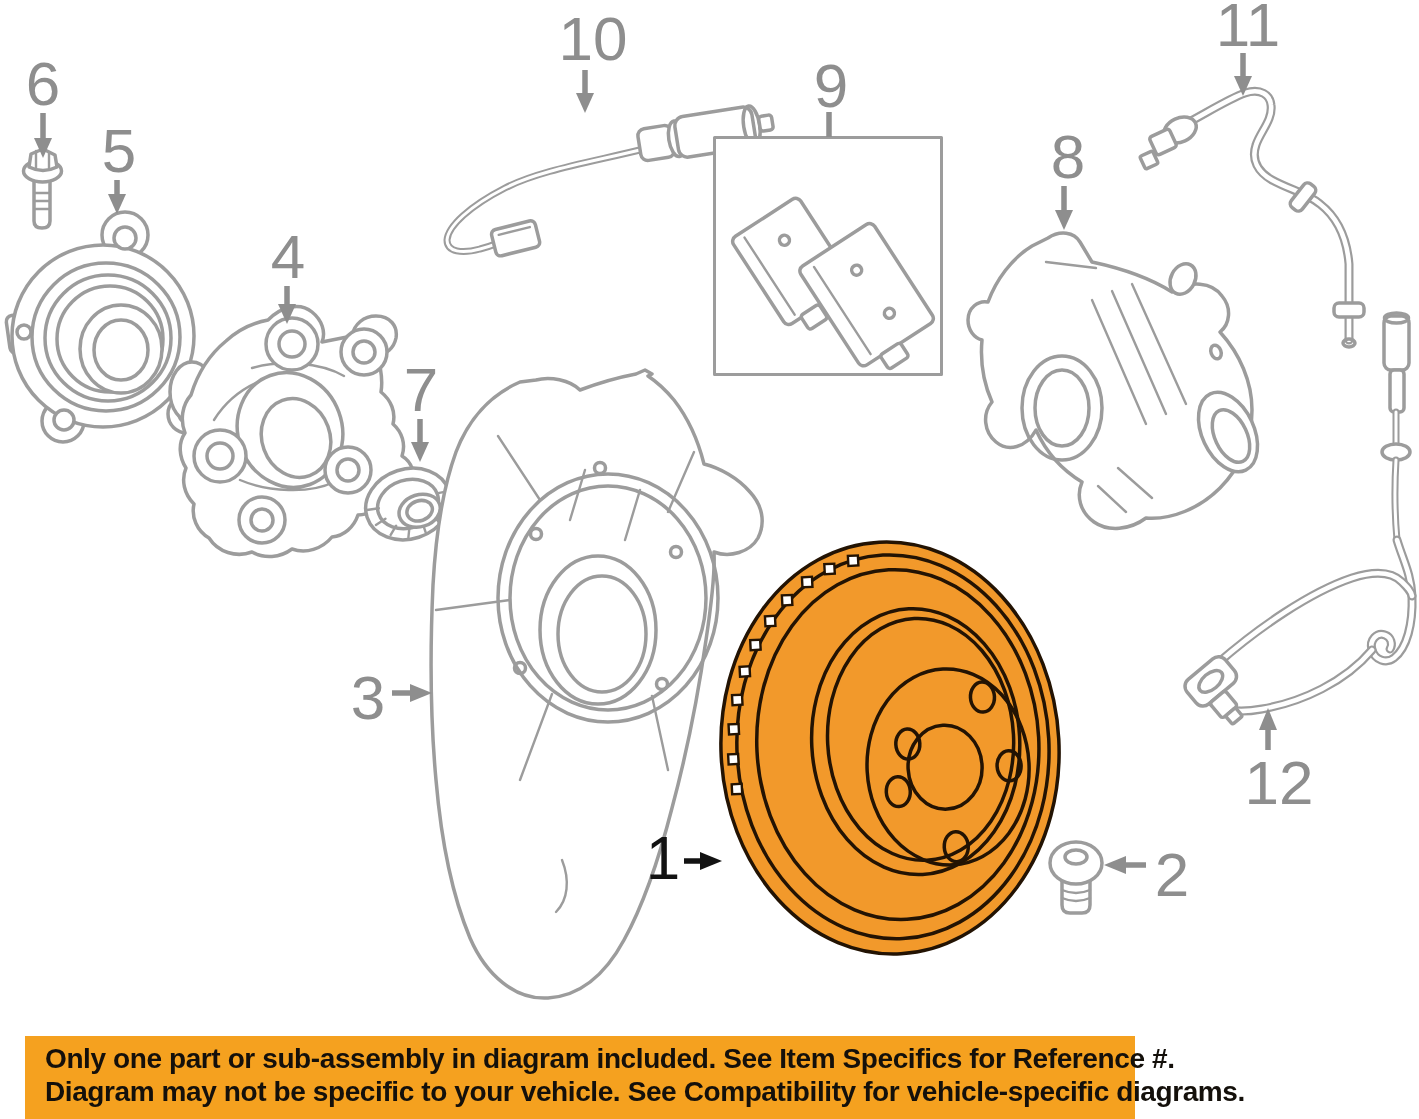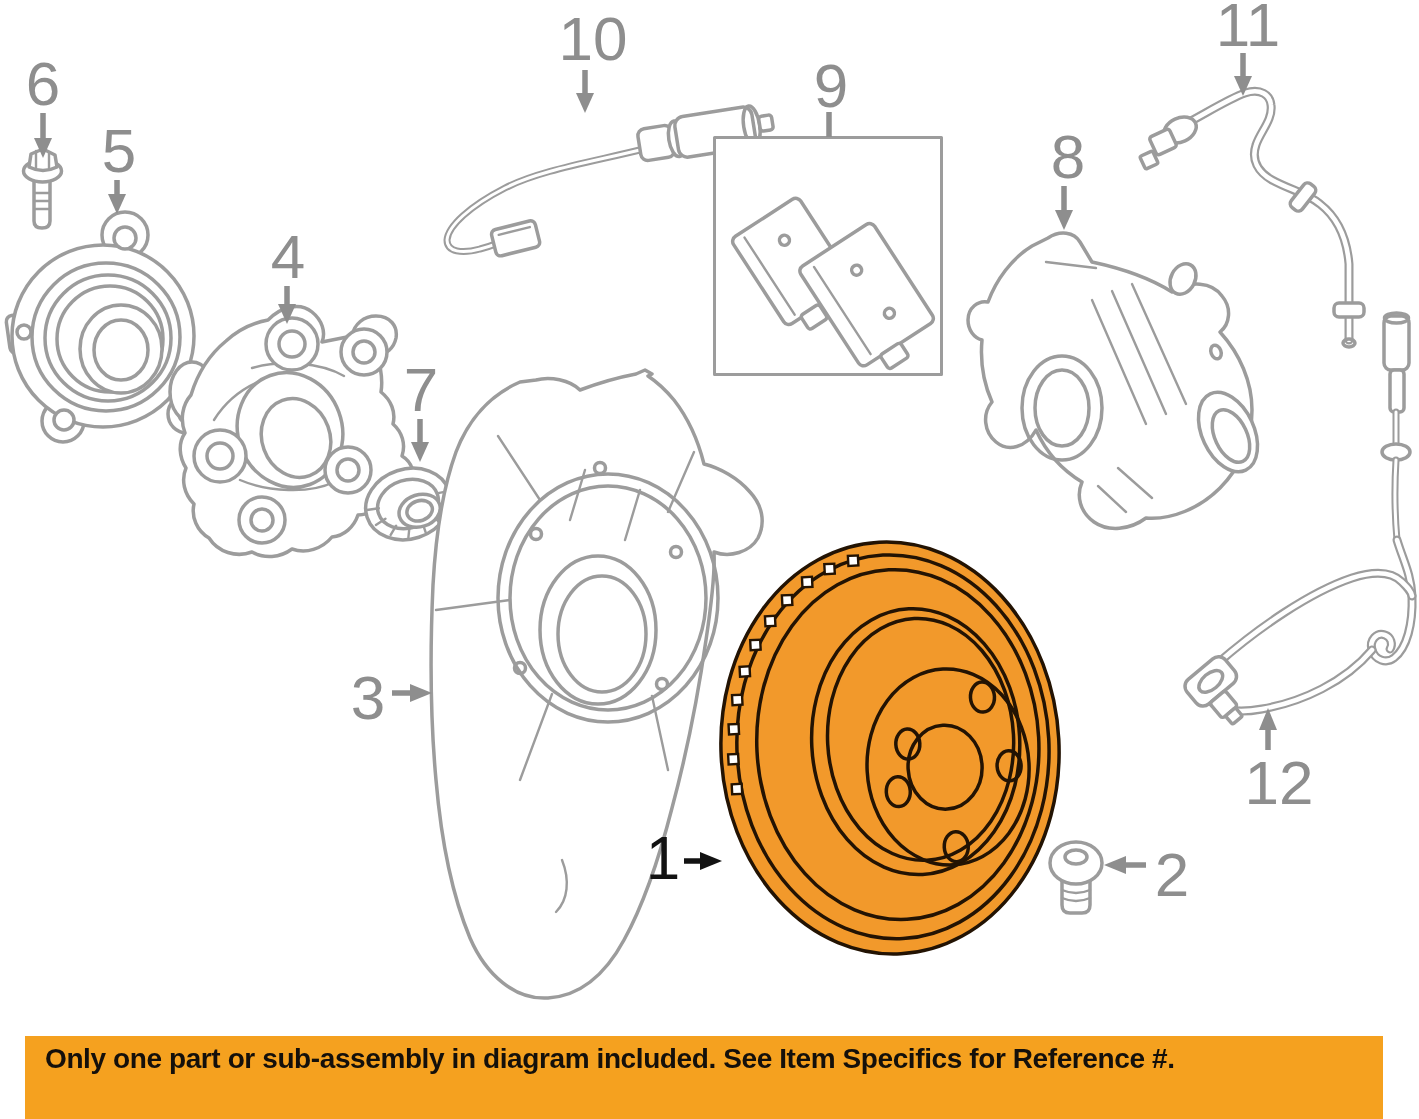--- a/index.html
+++ b/index.html
@@ -17,21 +17,21 @@
   .disc{stroke:var(--highlight_outline,#231303);stroke-width:3.5;stroke-linejoin:round;fill:none;}
   .discf{fill:var(--highlight_orange,#F2992B);}
   .notch{fill:#ffffff;stroke:var(--highlight_outline,#231303);stroke-width:2.4;}
   .lbl{font-family:"Liberation Sans",sans-serif;font-size:62px;fill:var(--label_gray,#8E8E8E);text-anchor:middle;}
   .lbl.hl{fill:#121212;}
   .arrow{stroke:var(--label_gray,#8E8E8E);stroke-width:5.5;fill:none;}
   .arrow.hl{stroke:#121212;}
   .ahead{fill:var(--label_gray,#8E8E8E);stroke:none;}
   .ahead.hl{fill:#121212;}
   .banner{
-    position:absolute;left:25px;top:1036px;width:1358px;height:83px;
+    position:absolute;left:25px;top:1036px;width:1110px;height:83px;
     background:var(--banner_bg,#F5A11F);color:var(--banner_text,#14100b);
     font-weight:bold;font-size:28px;line-height:33px;letter-spacing:-0.4px;
     padding:6px 0 0 20px;box-sizing:border-box;white-space:nowrap;
   }
 </style>
 </head>
 <body>
 
 <div class="stage">
 
@@ -284,15 +284,16 @@
     <text class="lbl" x="831" y="107">9</text>
     <text class="lbl" x="593" y="60">10</text>
     <text class="lbl" x="1248" y="46">11</text>
     <text class="lbl" x="1279" y="804">12</text>
   </g>
 </svg>
 
   
   <div class="banner">
     <div>Only one part or sub-assembly in diagram included. See Item Specifics for Reference #.</div>
+    <div>Diagram may not be specific to your vehicle. See Compatibility for vehicle-specific diagrams.</div>
   </div>
 
 </div>
 
 </body></html>

